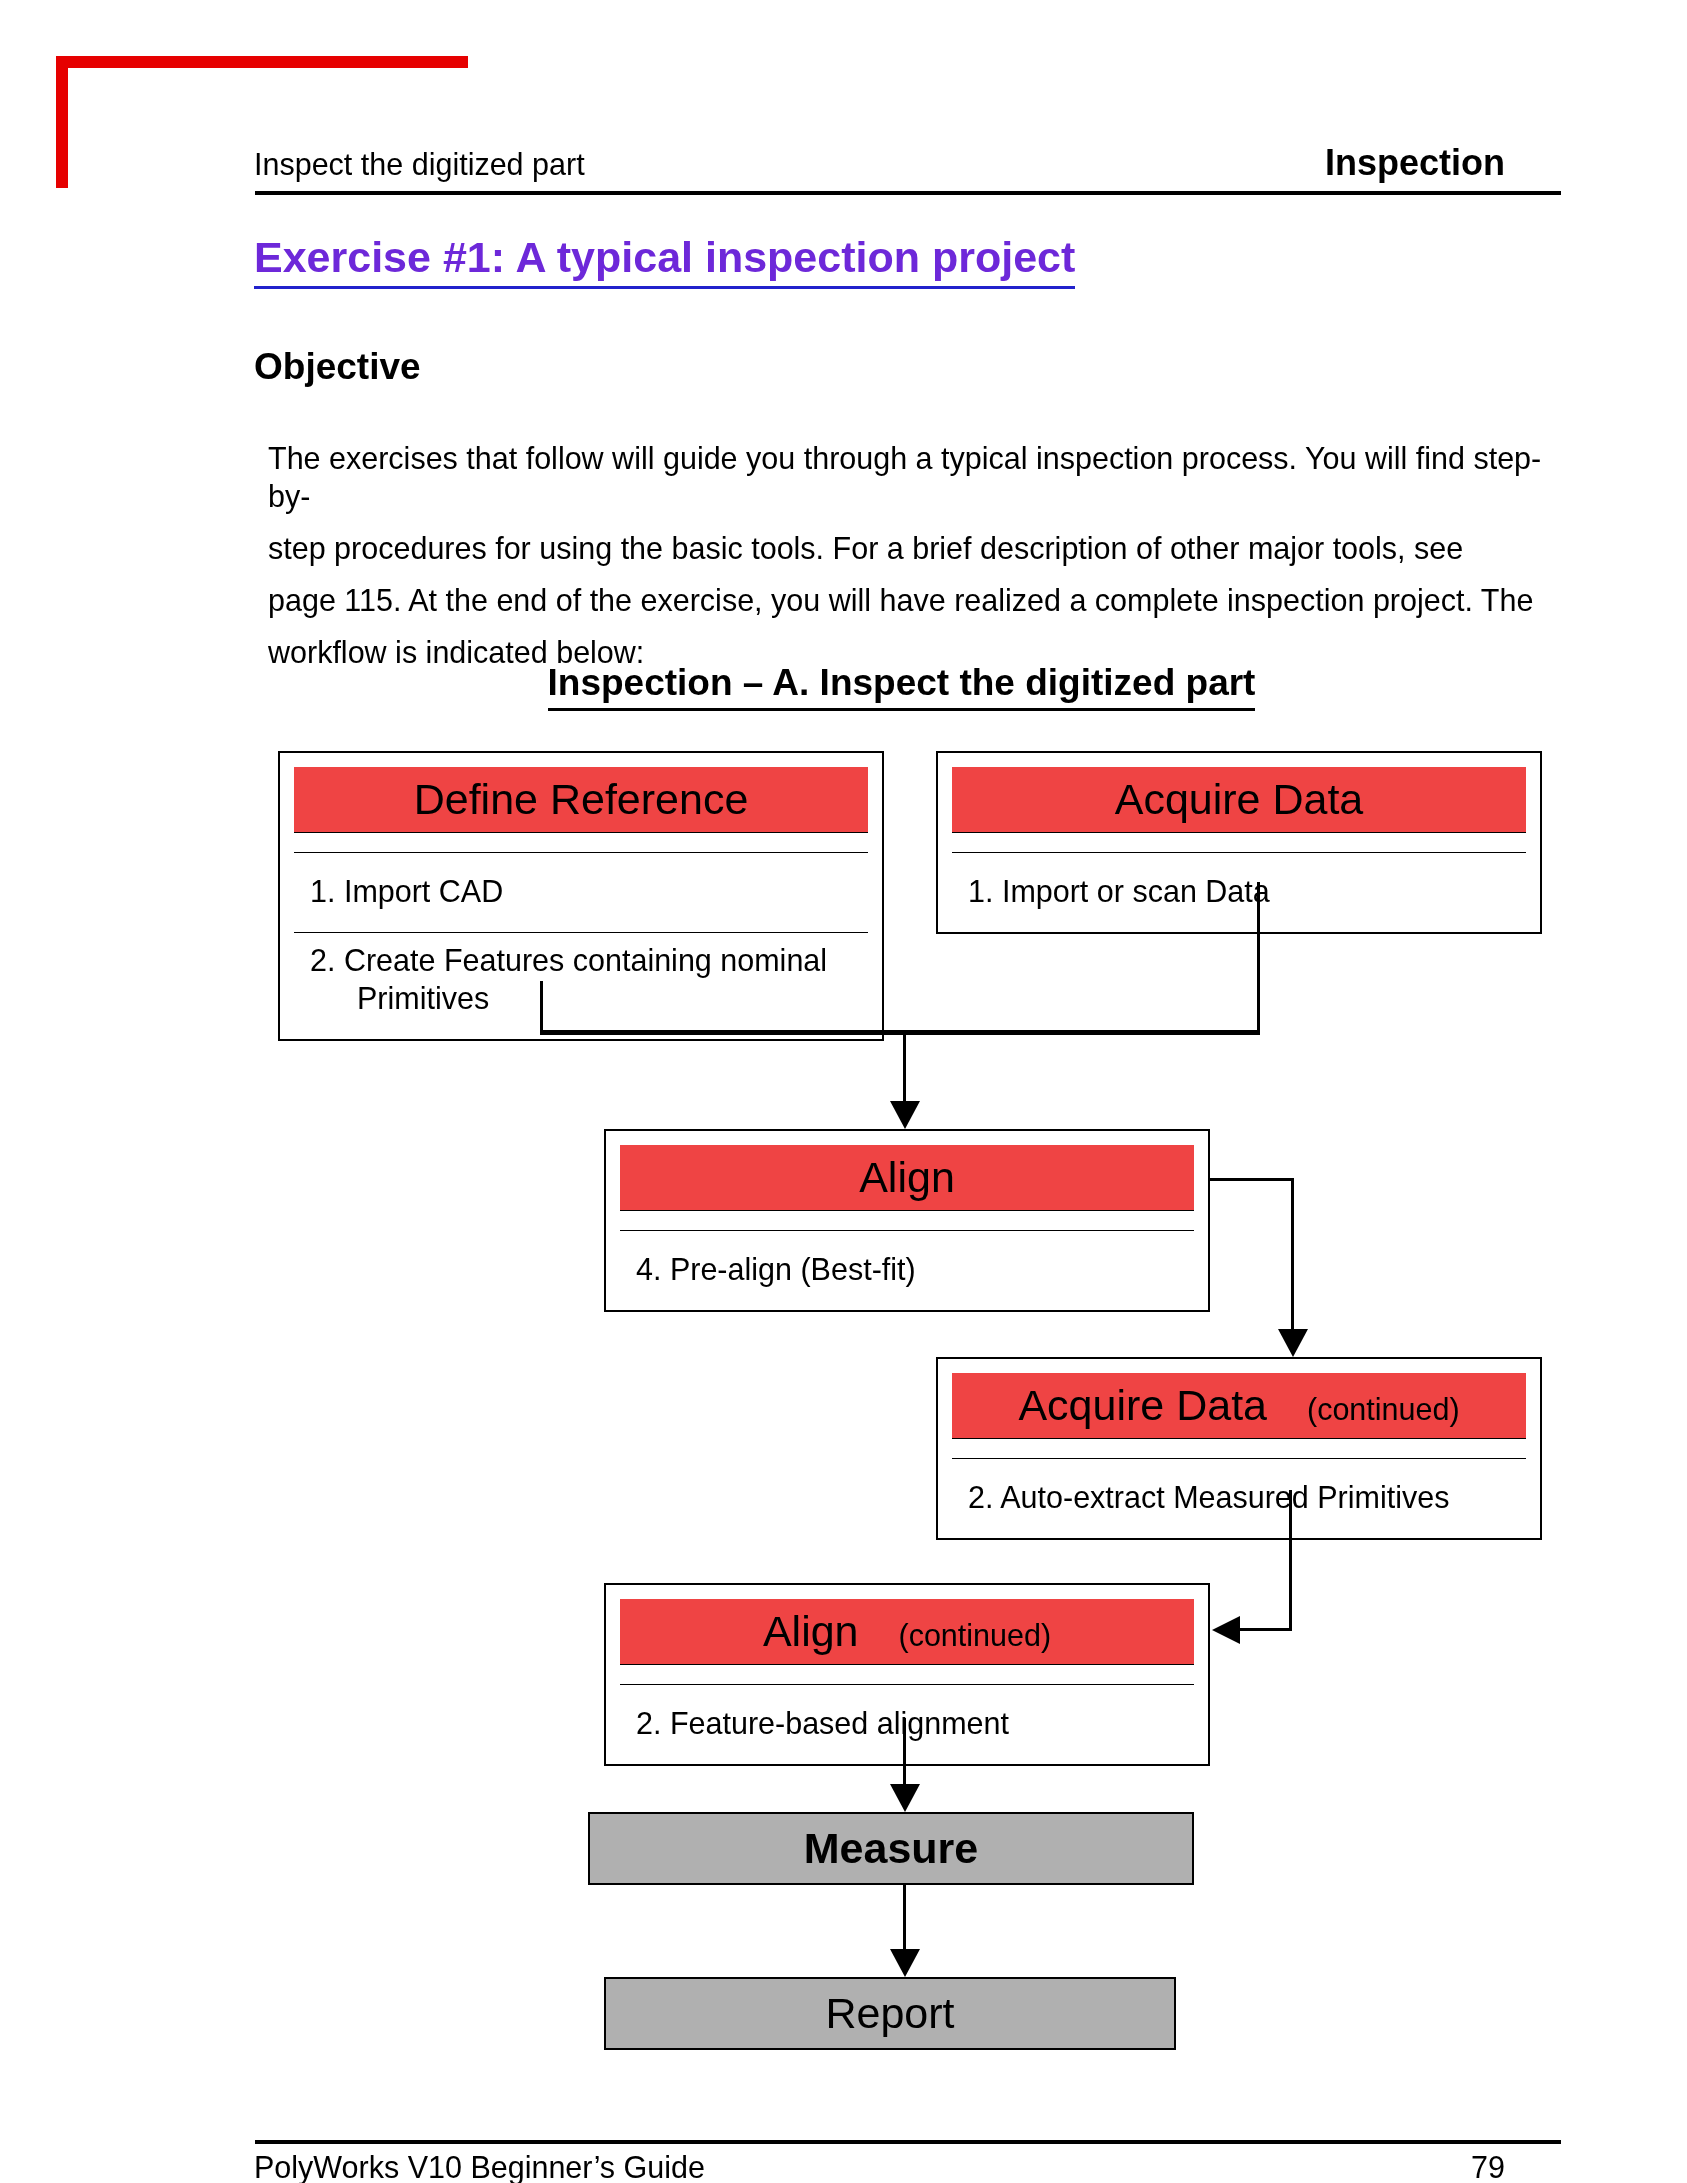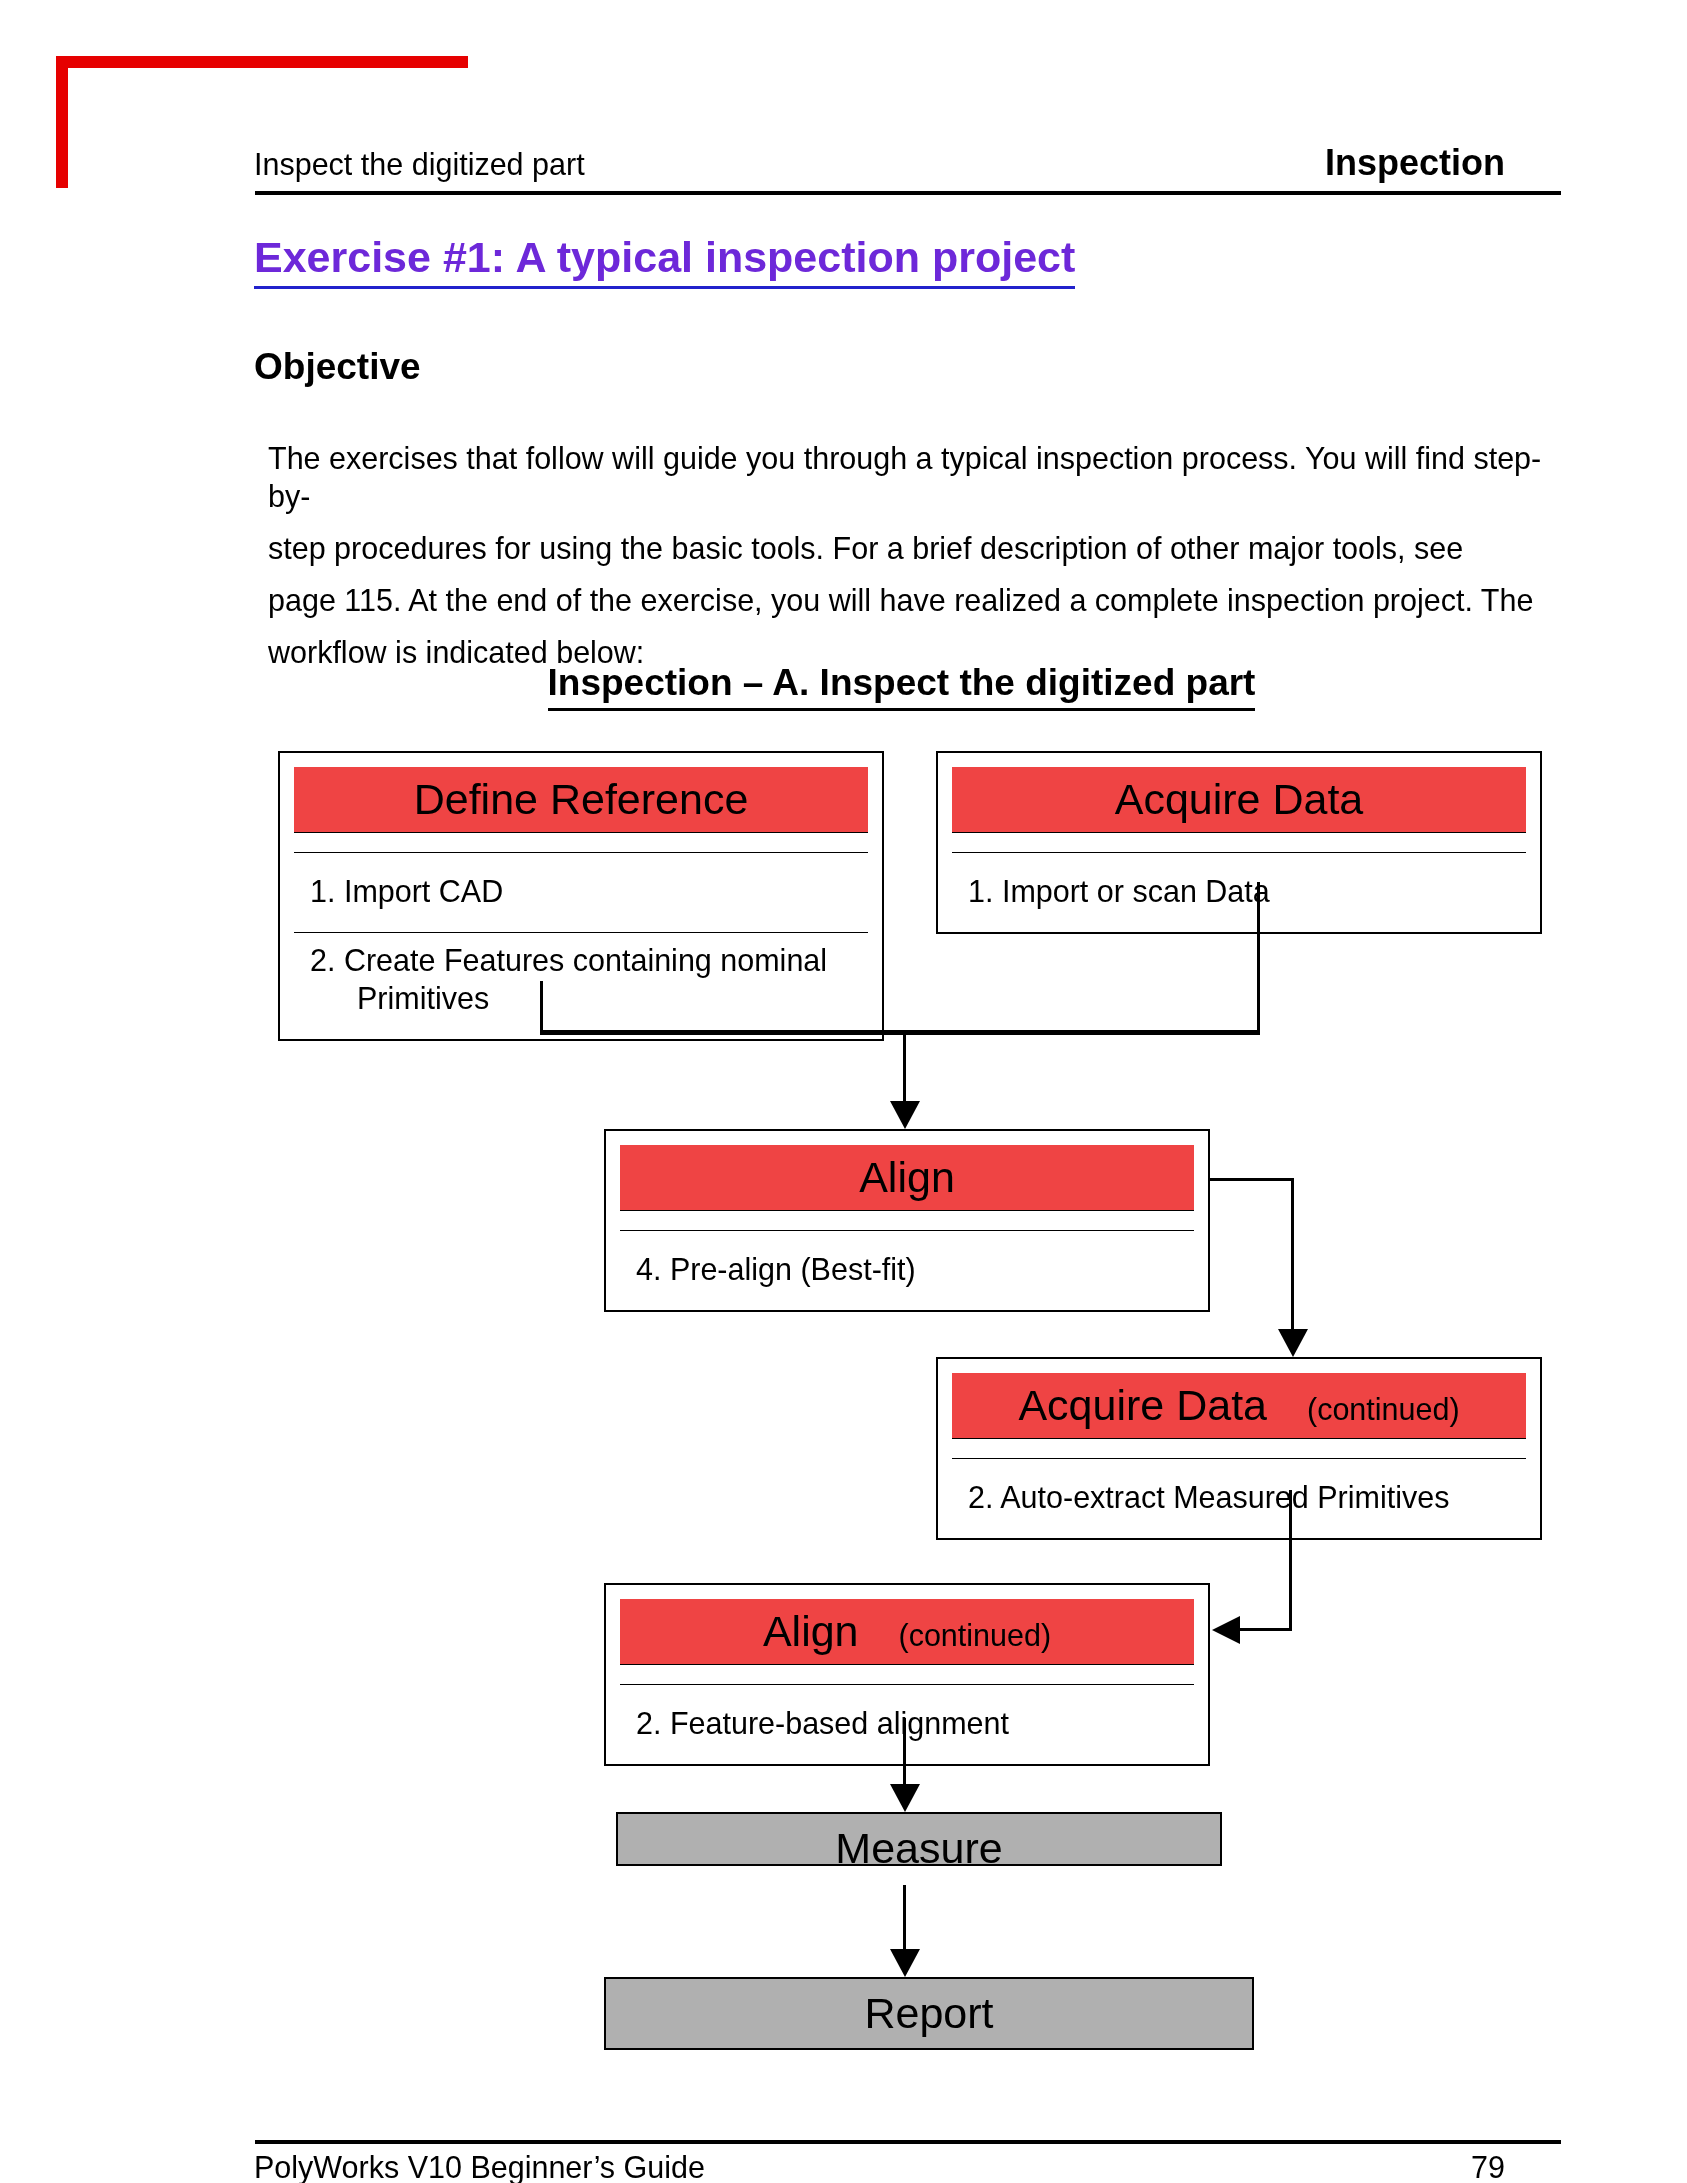--- a/index.html
+++ b/index.html
@@ -36,22 +36,22 @@
   .wf-item + .wf-item { border-top:1.6px solid #000; }
   .wf-item.single { padding-top:0; padding-bottom:0; line-height:49px; }
   .wf-bar { position:absolute; border:2.5px solid #000; background:#b0b0b0;
             text-align:center; font-size:43px; }
 
   #box-define   { left:222px;  top:695px;  width:606px; }
   #box-acquire  { left:880px; top:695px;  width:606px; }
   #box-align    { left:548px;  top:1073px; width:606px; }
   #box-acquire2 { left:880px; top:1301px; width:606px; }
   #box-align2   { left:548px;  top:1527px; width:606px; }
-  #box-measure  { left:560px;  top:1756px; width:606px; height:54px; line-height:68px; }
-  #box-report   { left:548px;  top:1921px; width:650px; height:73px; line-height:68px; }
+  #box-measure  { left:532px;  top:1756px; width:606px; height:73px; line-height:68px;font-weight:bold; }
+  #box-report   { left:548px;  top:1921px; width:572px; height:73px; line-height:68px; }
 
   
   .ln { position:absolute; background:#000; }
   .ln-a1 { left:484px;  top:925px; width:3.3px;   height:54px; }
   .ln-a2 { left:484px;  top:974px; width:720px; height:5px;  }
   .ln-a3 { left:1201px; top:826px; width:3.3px;   height:149px; }
   .ln-a4 { left:847px; top:979px; width:3.3px;   height:69px; }
   .ln-b1 { left:1154px; top:1122px; width:84px; height:3.3px;  }
   .ln-b2 { left:1235px; top:1122px; width:3.3px;   height:152px; }
   .ln-c1 { left:1233px; top:1434px; width:3.3px;   height:141px; }

